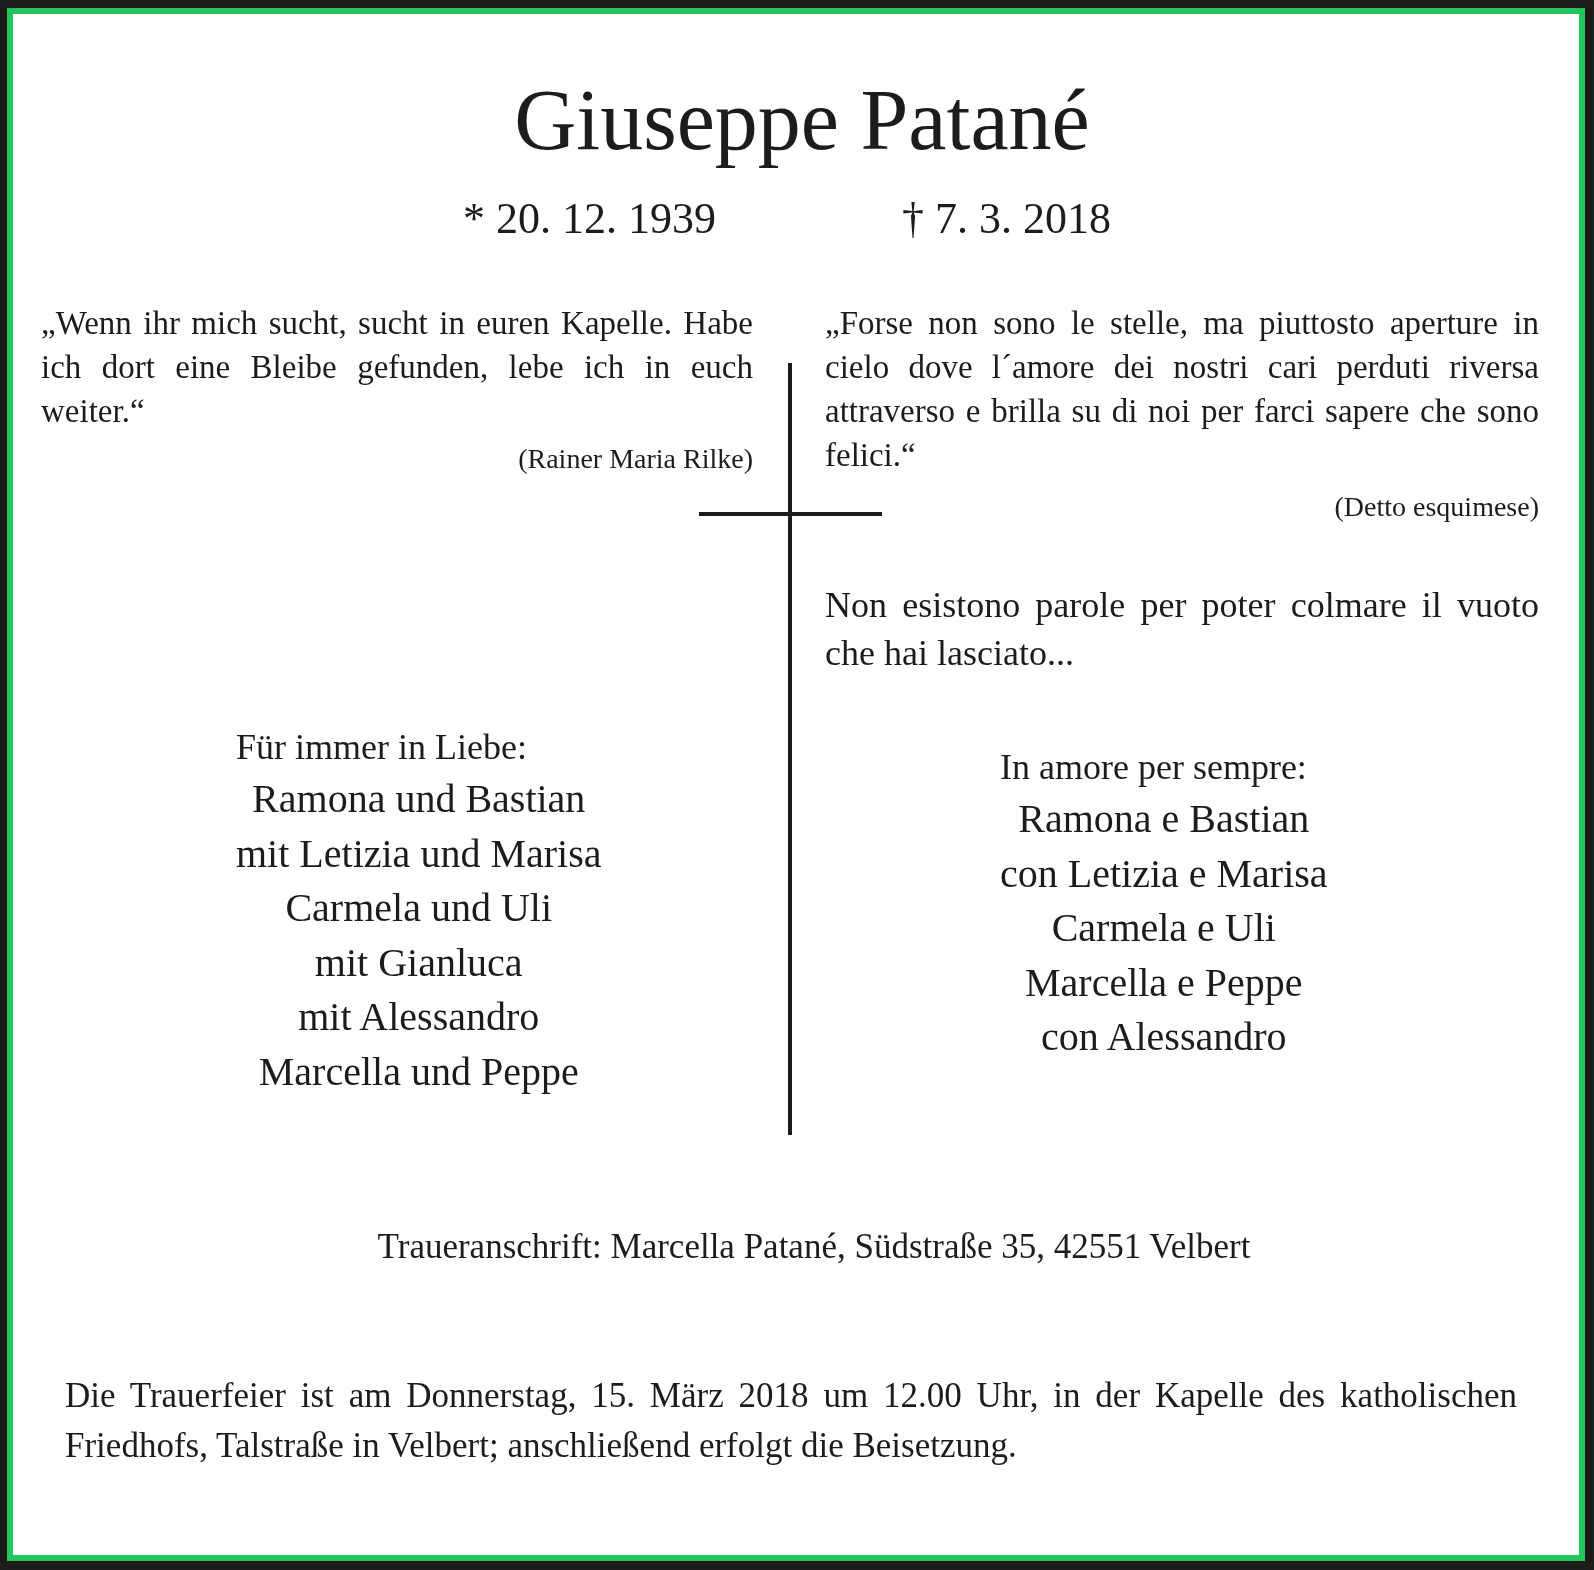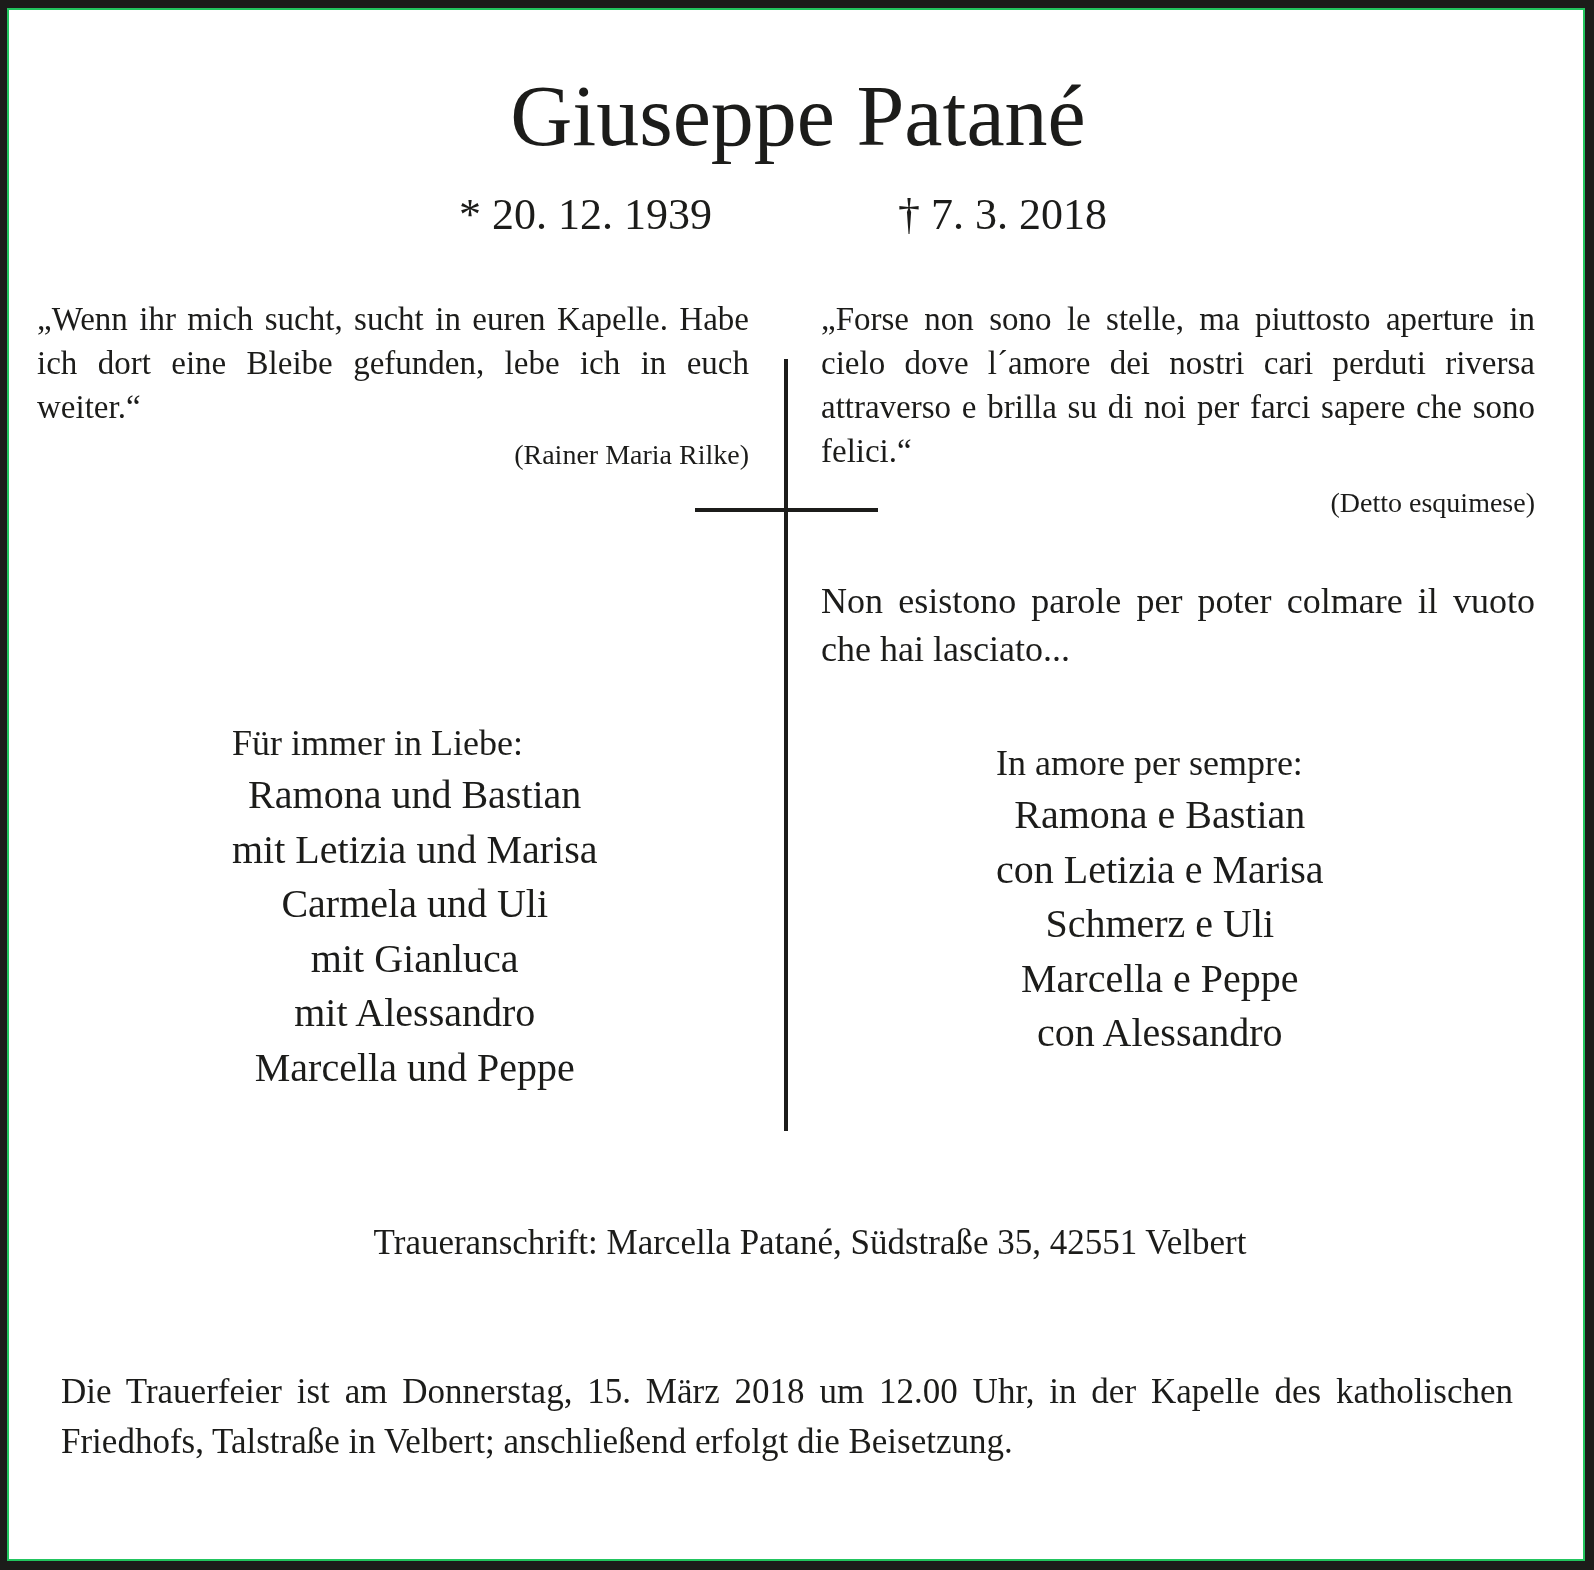--- a/index.html
+++ b/index.html
@@ -1,19 +1,19 @@
 <!DOCTYPE html>
 <html><head>
   <meta charset="utf-8">
   <style>
     html, body { margin: 0; padding: 0; background: #1c1c1a; }
     body { width: 1594px; height: 1570px; position: relative; overflow: hidden; }
     .frame {
       position: absolute; left: 7px; top: 8px; width: 1578px; height: 1553px;
-      background: #ffffff; border: 2px solid #22c55e; box-sizing: border-box;
+      background: #ffffff; border: 6px solid #22c55e; box-sizing: border-box;
       font-family: "Liberation Serif", "DejaVu Serif", serif; color: #1c1c1a;
     }
     .abs { position: absolute; white-space: nowrap; }
     .title {
       left: 0; width: 1578px; top: 56px; text-align: center;
       font-size: 86px; line-height: 100px; letter-spacing: 0px;
     }
     .date { top: 178px; font-size: 44px; line-height: 54px; }
     .date-birth { left: 450px; }
     .date-death { left: 889px; }
@@ -73,21 +73,21 @@
     <span class="sig-line">Carmela und Uli</span>
     <span class="sig-line">mit Gianluca</span>
     <span class="sig-line">mit Alessandro</span>
     <span class="sig-line">Marcella und Peppe</span>
   </div>
 
   <div class="abs sig sig-right">
     <span class="sig-heading">In amore per sempre:</span>
     <span class="sig-line">Ramona e Bastian</span>
     <span class="sig-line">con Letizia e Marisa</span>
-    <span class="sig-line">Schmerz e Uli</span>
+    <span class="sig-line">Carmela e Uli</span>
     <span class="sig-line">Marcella e Peppe</span>
     <span class="sig-line">con Alessandro</span>
   </div>
 
   <div class="abs address">Traueranschrift: Marcella Patané, Südstraße 35, 42551 Velbert</div>
 
   <div class="abs ceremony">Die Trauerfeier ist am Donnerstag, 15. März 2018 um 12.00 Uhr, in der Kapelle des katholischen Friedhofs, Talstraße in Velbert; anschließend erfolgt die Beisetzung.</div>
 
 </div>
 

